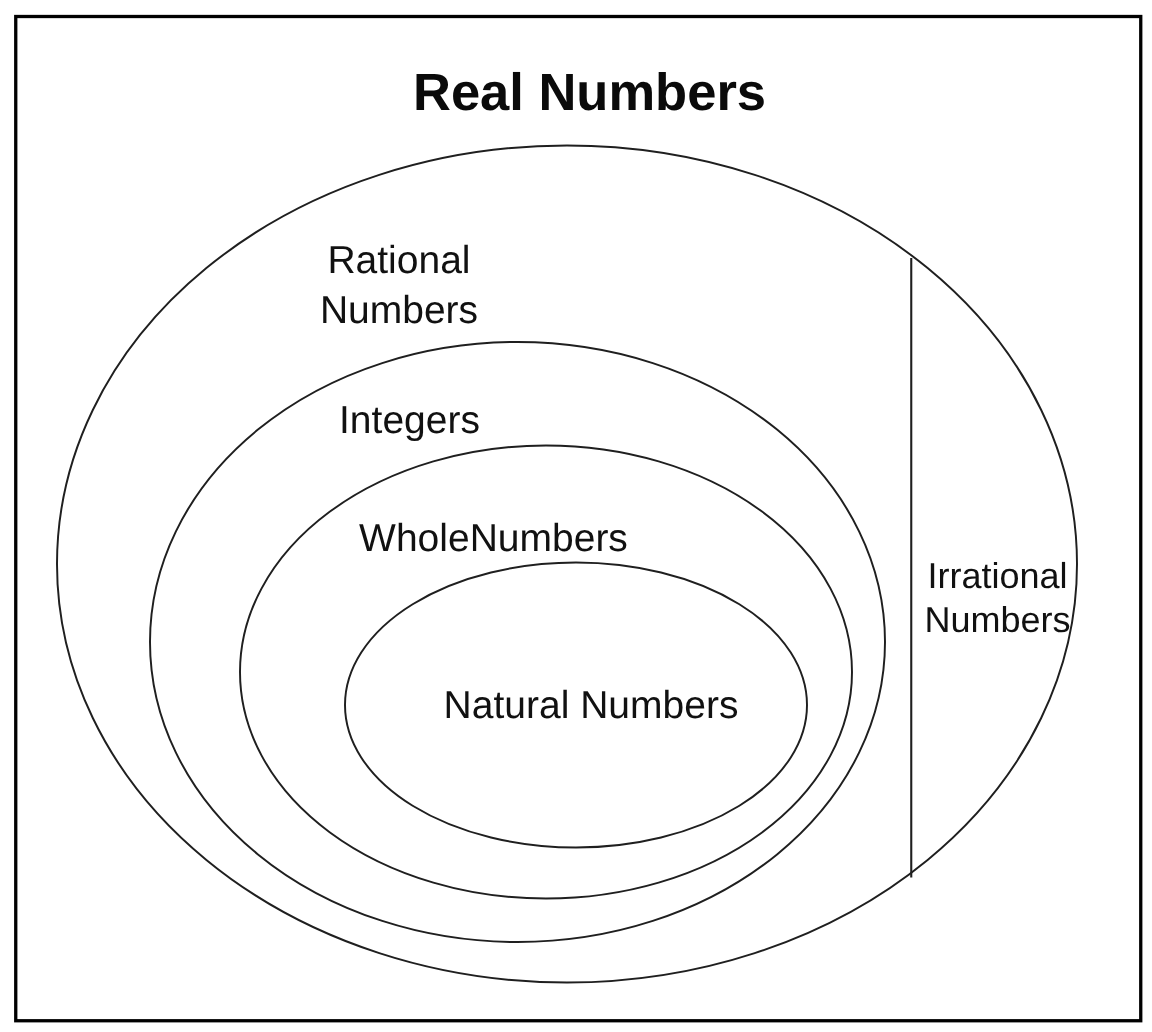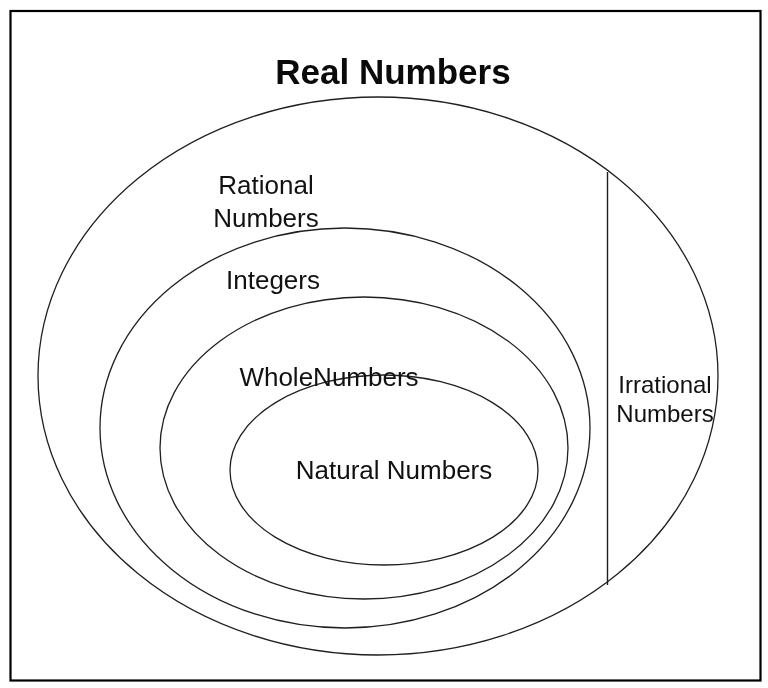--- a/index.html
+++ b/index.html
@@ -54,25 +54,25 @@
 
     <ellipse cx="345" cy="428" rx="245" ry="200" fill="none" stroke="#1f1f1f" stroke-width="1.3"></ellipse>
 
     <ellipse cx="364" cy="448" rx="204" ry="151" fill="none" stroke="#1f1f1f" stroke-width="1.3"></ellipse>
 
     <ellipse cx="384" cy="470" rx="154" ry="95" fill="none" stroke="#1f1f1f" stroke-width="1.3"></ellipse>
 
     <line x1="607.5" y1="172" x2="607.5" y2="585" stroke="#1f1f1f" stroke-width="1.4"></line>
   </svg>
 
-  <div class="label title" style="left:393px; top:72px;">Real Numbers</div>
+  <div class="label title" style="left:393px; top:62px;">Real Numbers</div>
 
-  <div class="label" style="left:266px; top:190px;margin-top:12px;"><span>Rational</span><br><span>Numbers</span></div>
+  <div class="label" style="left:266px; top:190px;"><span>Rational</span><br><span>Numbers</span></div>
 
   <div class="label" style="left:273px; top:280px;text-align:right;">Integers</div>
 
-  <div class="label" style="left:329px; top:377px;">WholeNumbers</div>
+  <div class="label" style="left:329px; top:359px;">WholeNumbers</div>
 
   <div class="label" style="left:394px; top:470px;">Natural Numbers</div>
 
   <div class="label small" style="left:665px; top:399px;"><span>Irrational</span><br><span>Numbers</span></div>
 
 </div>
 
 </body></html>

